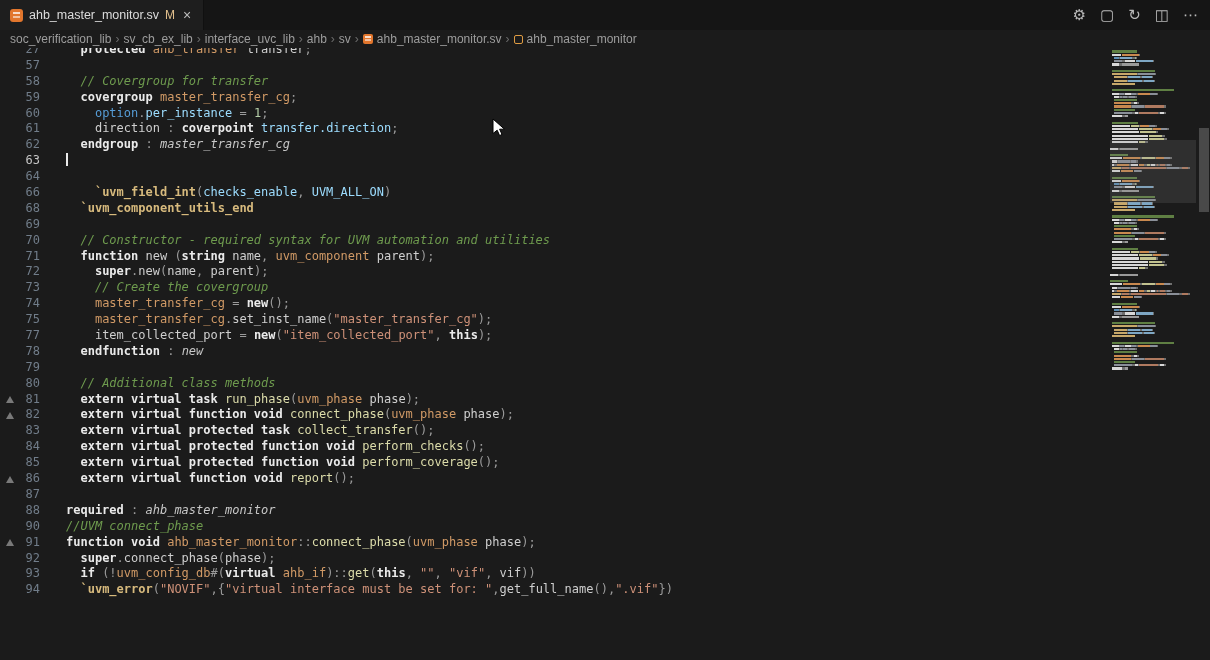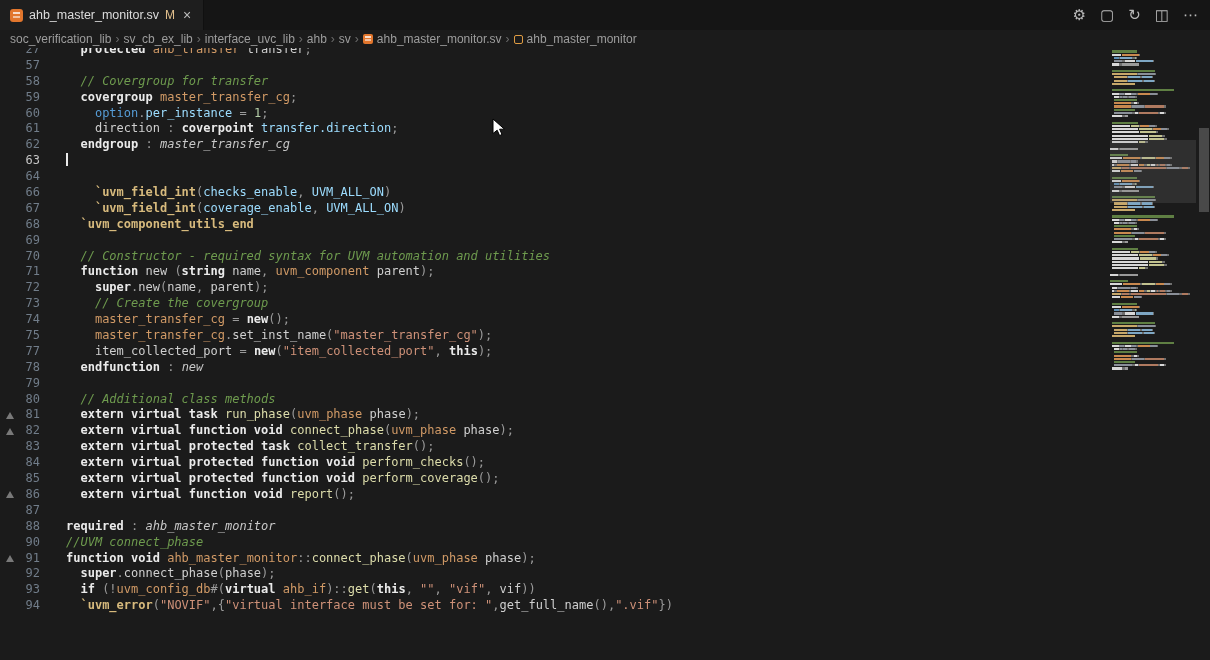--- a/index.html
+++ b/index.html
@@ -134,21 +134,20 @@
         <div class="row"><div class="gutter"><span class="ln">27</span></div><div class="code"><span class="tk-ws">  </span><span class="tk-k">protected</span><span class="tk-ws"> </span><span class="tk-ty">ahb_transfer</span><span class="tk-ws"> </span><span class="tk-id">transfer</span><span class="tk-pu">;</span></div></div>
         <div class="row"><div class="gutter"><span class="ln">57</span></div><div class="code"></div></div>
         <div class="row"><div class="gutter"><span class="ln">58</span></div><div class="code"><span class="tk-ws">  </span><span class="tk-c">// Covergroup for transfer</span></div></div>
         <div class="row"><div class="gutter"><span class="ln">59</span></div><div class="code"><span class="tk-ws">  </span><span class="tk-k">covergroup</span><span class="tk-ws"> </span><span class="tk-ty">master_transfer_cg</span><span class="tk-pu">;</span></div></div>
         <div class="row"><div class="gutter"><span class="ln">60</span></div><div class="code"><span class="tk-ws">    </span><span class="tk-blue">option</span><span class="tk-pu">.</span><span class="tk-lb">per_instance</span><span class="tk-pu"> = </span><span class="tk-num">1</span><span class="tk-pu">;</span></div></div>
         <div class="row"><div class="gutter"><span class="ln">61</span></div><div class="code"><span class="tk-ws">    </span><span class="tk-id">direction</span><span class="tk-pu"> : </span><span class="tk-k">coverpoint</span><span class="tk-ws"> </span><span class="tk-lb">transfer.direction</span><span class="tk-pu">;</span></div></div>
         <div class="row"><div class="gutter"><span class="ln">62</span></div><div class="code"><span class="tk-ws">  </span><span class="tk-k">endgroup</span><span class="tk-pu"> : </span><span class="tk-lbl">master_transfer_cg</span></div></div>
         <div class="row"><div class="gutter"><span class="ln active">63</span></div><div class="code"><span class="caret"></span></div></div>
         <div class="row"><div class="gutter"><span class="ln">64</span></div><div class="code"><span class="tk-ws">  </span></div></div>
         <div class="row"><div class="gutter"><span class="ln">66</span></div><div class="code"><span class="tk-ws">    </span><span class="tk-mac">`uvm_field_int</span><span class="tk-pu">(</span><span class="tk-lb">checks_enable</span><span class="tk-pu">, </span><span class="tk-lb">UVM_ALL_ON</span><span class="tk-pu">)</span></div></div>
-        <div class="row"><div class="gutter"><span class="ln">67</span></div><div class="code"><span class="tk-ws">    </span><span class="tk-mac">`uvm_field_int</span><span class="tk-pu">(</span><span class="tk-lb">coverage_enable</span><span class="tk-pu">, </span><span class="tk-lb">UVM_ALL_ON</span><span class="tk-pu">)</span></div></div>
         <div class="row"><div class="gutter"><span class="ln">68</span></div><div class="code"><span class="tk-ws">  </span><span class="tk-mac">`uvm_component_utils_end</span></div></div>
         <div class="row"><div class="gutter"><span class="ln">69</span></div><div class="code"></div></div>
         <div class="row"><div class="gutter"><span class="ln">70</span></div><div class="code"><span class="tk-ws">  </span><span class="tk-c">// Constructor - required syntax for UVM automation and utilities</span></div></div>
         <div class="row"><div class="gutter"><span class="ln">71</span></div><div class="code"><span class="tk-ws">  </span><span class="tk-k">function</span><span class="tk-id"> new </span><span class="tk-pu">(</span><span class="tk-k">string</span><span class="tk-id"> name</span><span class="tk-pu">, </span><span class="tk-ty">uvm_component</span><span class="tk-id"> parent</span><span class="tk-pu">);</span></div></div>
         <div class="row"><div class="gutter"><span class="ln">72</span></div><div class="code"><span class="tk-ws">    </span><span class="tk-k">super</span><span class="tk-pu">.</span><span class="tk-id">new</span><span class="tk-pu">(</span><span class="tk-id">name</span><span class="tk-pu">, </span><span class="tk-id">parent</span><span class="tk-pu">);</span></div></div>
         <div class="row"><div class="gutter"><span class="ln">73</span></div><div class="code"><span class="tk-ws">    </span><span class="tk-c">// Create the covergroup</span></div></div>
         <div class="row"><div class="gutter"><span class="ln">74</span></div><div class="code"><span class="tk-ws">    </span><span class="tk-ty">master_transfer_cg</span><span class="tk-pu"> = </span><span class="tk-k">new</span><span class="tk-pu">();</span></div></div>
         <div class="row"><div class="gutter"><span class="ln">75</span></div><div class="code"><span class="tk-ws">    </span><span class="tk-ty">master_transfer_cg</span><span class="tk-pu">.</span><span class="tk-id">set_inst_name</span><span class="tk-pu">(</span><span class="tk-str">"master_transfer_cg"</span><span class="tk-pu">);</span></div></div>
         <div class="row"><div class="gutter"><span class="ln">77</span></div><div class="code"><span class="tk-ws">    </span><span class="tk-id">item_collected_port</span><span class="tk-pu"> = </span><span class="tk-k">new</span><span class="tk-pu">(</span><span class="tk-str">"item_collected_port"</span><span class="tk-pu">, </span><span class="tk-k">this</span><span class="tk-pu">);</span></div></div>
         <div class="row"><div class="gutter"><span class="ln">78</span></div><div class="code"><span class="tk-ws">  </span><span class="tk-k">endfunction</span><span class="tk-pu"> : </span><span class="tk-lbl">new</span></div></div>

